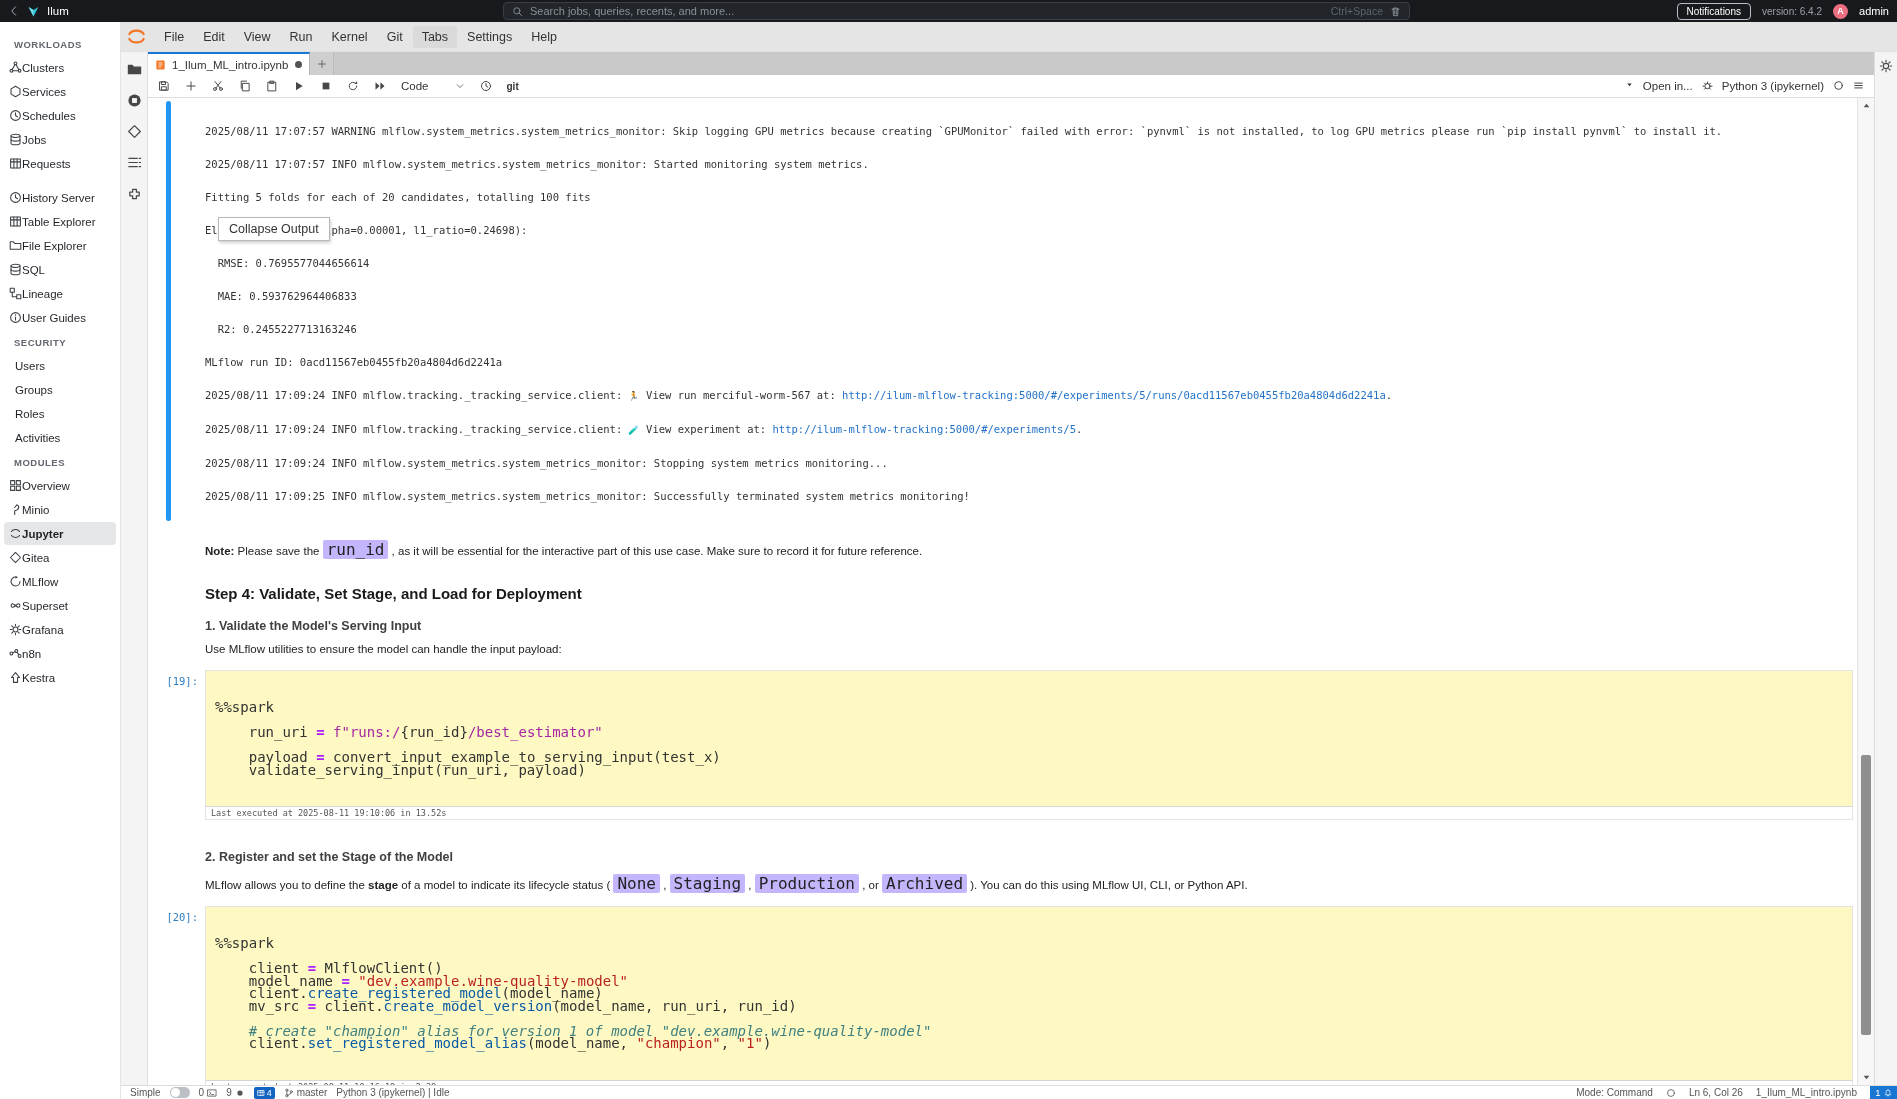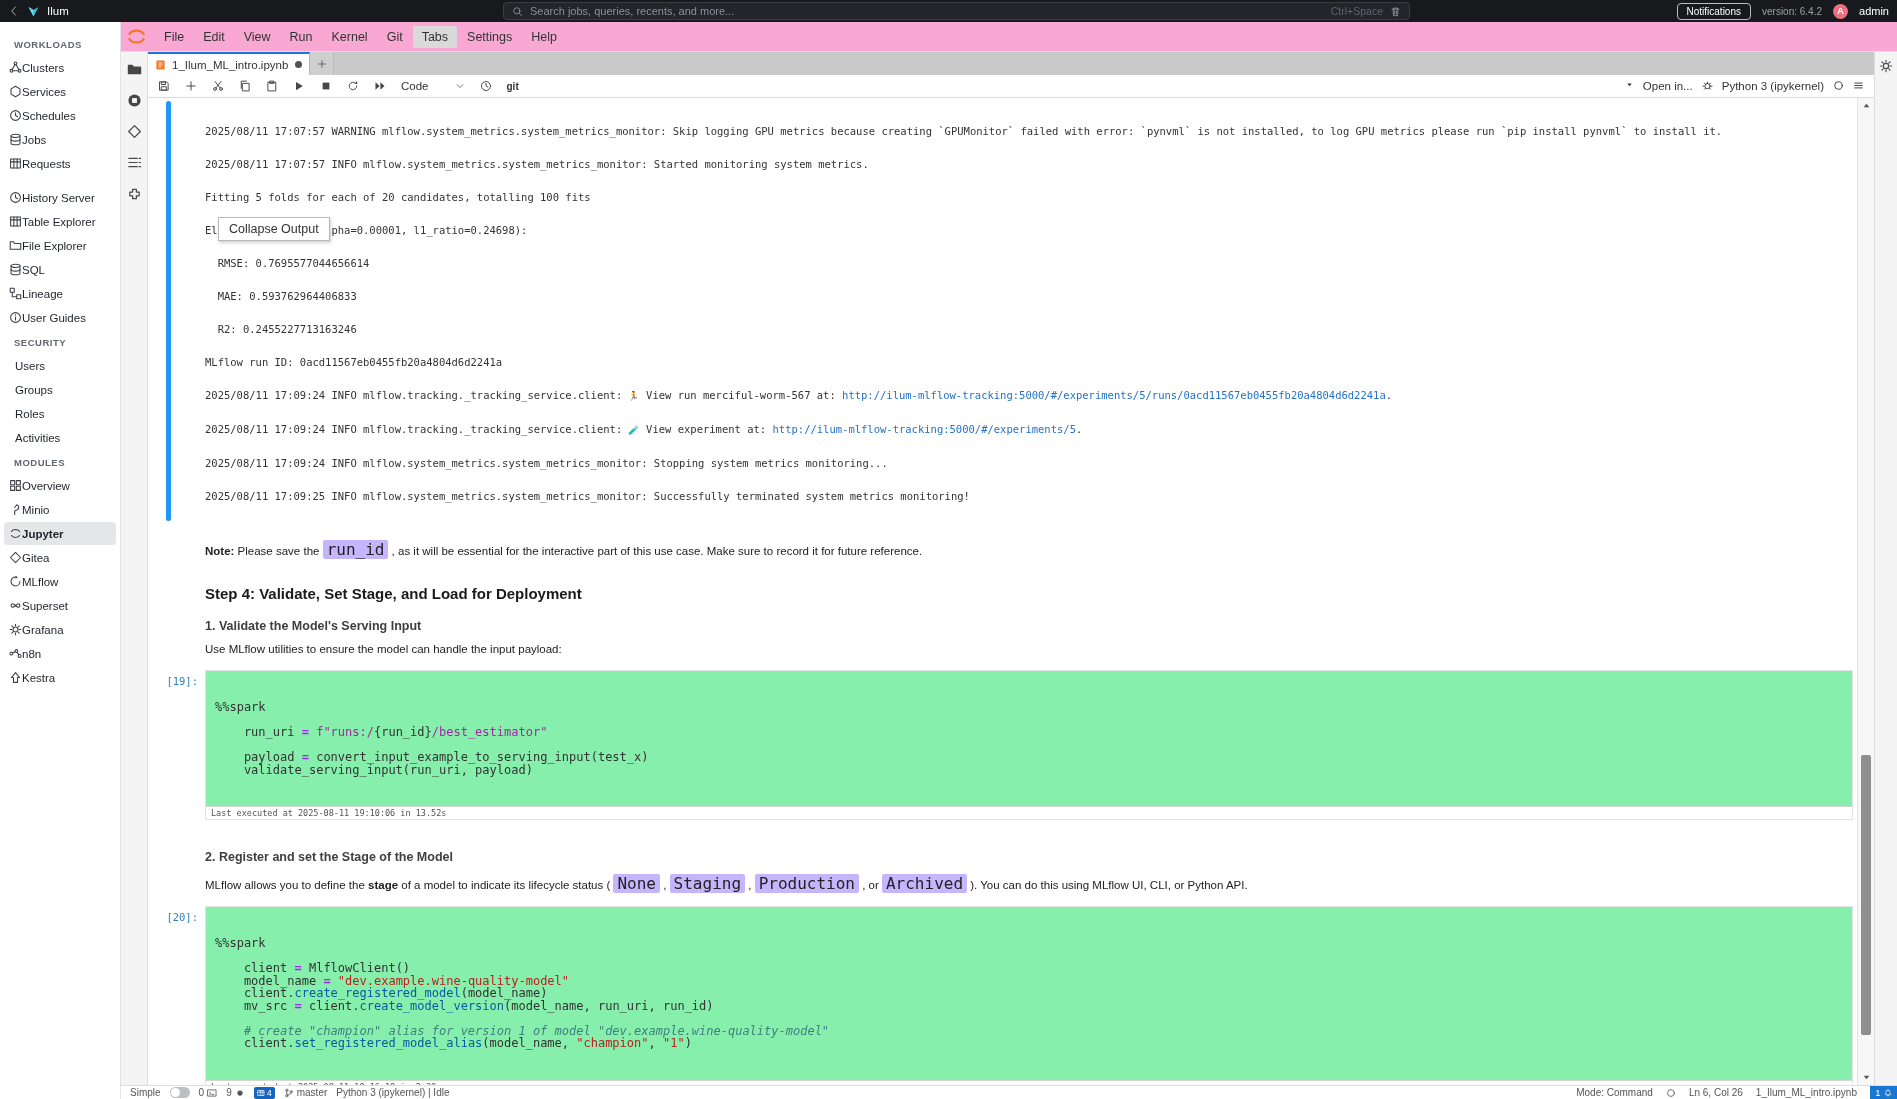--- a/index.html
+++ b/index.html
@@ -29,21 +29,21 @@
   .sidebar{position:absolute;left:0;top:22px;bottom:0;width:121px;background:#fff;border-right:1px solid #e4e4e7;padding-top:10px;overflow:hidden}
   .side-label{font-size:9.5px;font-weight:700;color:#62666e;letter-spacing:.5px;padding:7px 0 5px 14px}
   .side-item{display:flex;align-items:center;height:23px;margin:1px 4px;padding-left:5px;border-radius:4px;font-size:11.5px;color:#1f2328;white-space:nowrap}
   .side-item svg{width:13px;height:13px;color:#3b3f46;flex:0 0 auto}
   .side-item.noicon{padding-left:11px}
   .side-item.sel{background:#e5e6e8;font-weight:700}
   .side-gap{height:9px}
 
   
   .jup{position:absolute;left:121px;top:22px;right:0;bottom:14px;background:#fff}
-  .menubar{position:absolute;left:0;top:0;width:100%;height:30px;background:#f9a8d4;border-bottom:1px solid #e1e1e1;display:flex;align-items:center;gap:1px;padding-left:5px;font-size:12.5px;color:#333}
+  .menubar{position:absolute;left:0;top:0;width:100%;height:30px;background:#e5e5e5;border-bottom:1px solid #e1e1e1;display:flex;align-items:center;gap:1px;padding-left:5px;font-size:12.5px;color:#333}
   .jlogo{width:21px;height:21px;margin-right:7px}
   .menu-item{padding:4px 9px;border-radius:2px}
   .menu-item.active{background:#dadada}
   .strip{position:absolute;left:0;top:30px;bottom:0;width:27px;background:#f4f4f4;border-right:1px solid #ddd;display:flex;flex-direction:column;align-items:center;gap:16px;padding-top:10px;color:#474747}
   .strip svg{width:15px;height:15px}
   .tabbar{position:absolute;left:27px;top:30px;right:23px;height:23px;background:#c9c9c9;display:flex;align-items:stretch}
   .tab{width:162px;background:#fff;border-top:2px solid #1976d2;border-right:1px solid #b5b5b5;display:flex;align-items:center;gap:6px;padding:0 7px;font-size:11.5px;color:#333}
   .tab .nbic{width:11px;height:12px}
   .tab-title{overflow:hidden;text-overflow:ellipsis;white-space:nowrap}
   .dirty{width:7px;height:7px;border-radius:50%;background:#525252;margin-left:auto;flex:0 0 auto}
@@ -57,21 +57,21 @@
   .tbr{margin-left:auto;display:flex;align-items:flex-start;gap:9px;font-size:11.5px;color:#333}
   .tbr svg{width:11px;height:11px}
 
   
   .nbwrap{position:absolute;left:27px;top:76px;width:1709px;bottom:0;overflow:hidden;padding-left:57px;padding-right:4px;background:#fff}
   .mono,.codebox,.execfoot,.log,.outrow,.prompt,.tok-chip{font-family:"DejaVu Sans Mono","Liberation Mono",monospace}
   .log{position:relative;margin-top:-5px;font-size:10.5px;line-height:11px;white-space:pre;color:#333}
   .bar{position:absolute;left:-39px;width:5px;border-radius:3px;background:#2196f3}
   .cellrow{position:relative}
   .prompt{position:absolute;left:-53px;top:5px;width:46px;text-align:right;font-size:10.5px;color:#307fc1}
-  .codebox{background:#86efac;border:1px solid #e3e3e3;padding:5px 9px;font-size:12px;line-height:12.5px;white-space:pre;color:#333}
+  .codebox{background:#fef9c3;border:1px solid #e3e3e3;padding:5px 9px;font-size:14px;line-height:12.5px;white-space:pre;color:#333}
   .execfoot{border:1px solid #e3e3e3;border-top:1px solid #d6d6d6;margin-top:-1px;background:#fff;font-size:8.5px;line-height:12px;color:#555;padding:0 5px;white-space:pre}
   .outrow{position:relative;margin-top:4px;font-size:10.5px;line-height:12px;white-space:pre;color:#333}
   .tok-s{color:#ba2121}
   .tok-f{color:#a626a4}
   .tok-b{color:#333}
   .tok-o{color:#aa22ff;font-weight:700}
   .tok-m{color:#0a5aa5}
   .tok-c{color:#408080;font-style:italic}
   .tok-l{color:#2472c8}
   .tok-e{font-size:9px}

